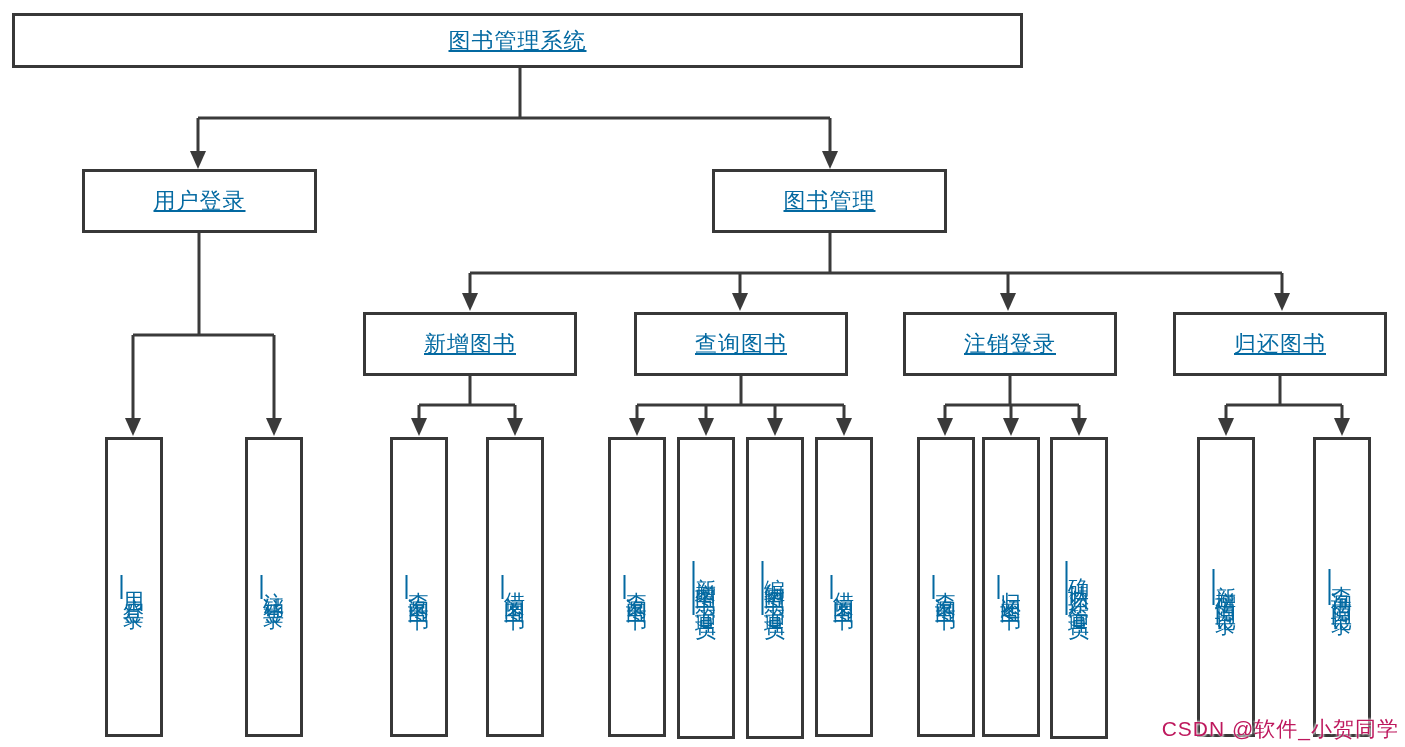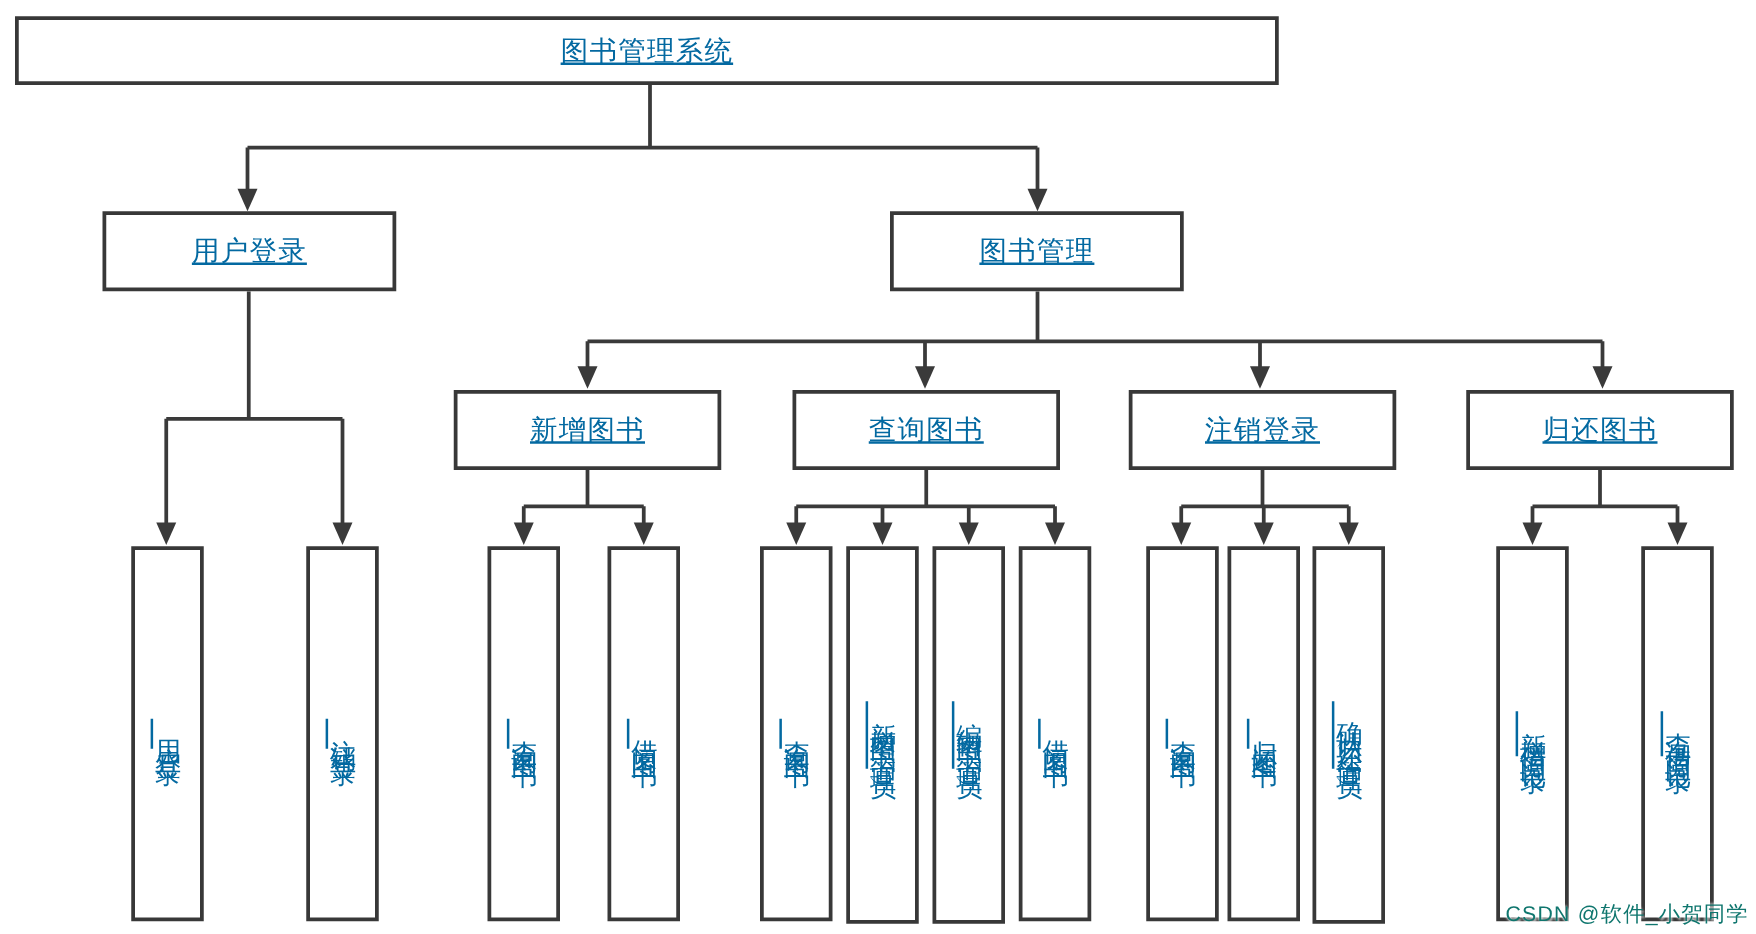--- a/index.html
+++ b/index.html
@@ -32,22 +32,22 @@
     writing-mode:vertical-rl;
     text-orientation:mixed;
     letter-spacing:6px;
     line-height:1;
     white-space:nowrap;
   }
   .watermark{
     position:absolute;
     right:6px;
     bottom:4px;
-    font-size:17px;
-    color:#0f766e;
+    font-size:21px;
+    color:#be185d;
     letter-spacing:1px;
     text-shadow:1px 1px 2px rgba(255,255,255,.95),-1px -1px 2px rgba(255,255,255,.95);
     pointer-events:none;
   }
 </style>
 </head>
 <body>
 
 <div class="stage">
 

